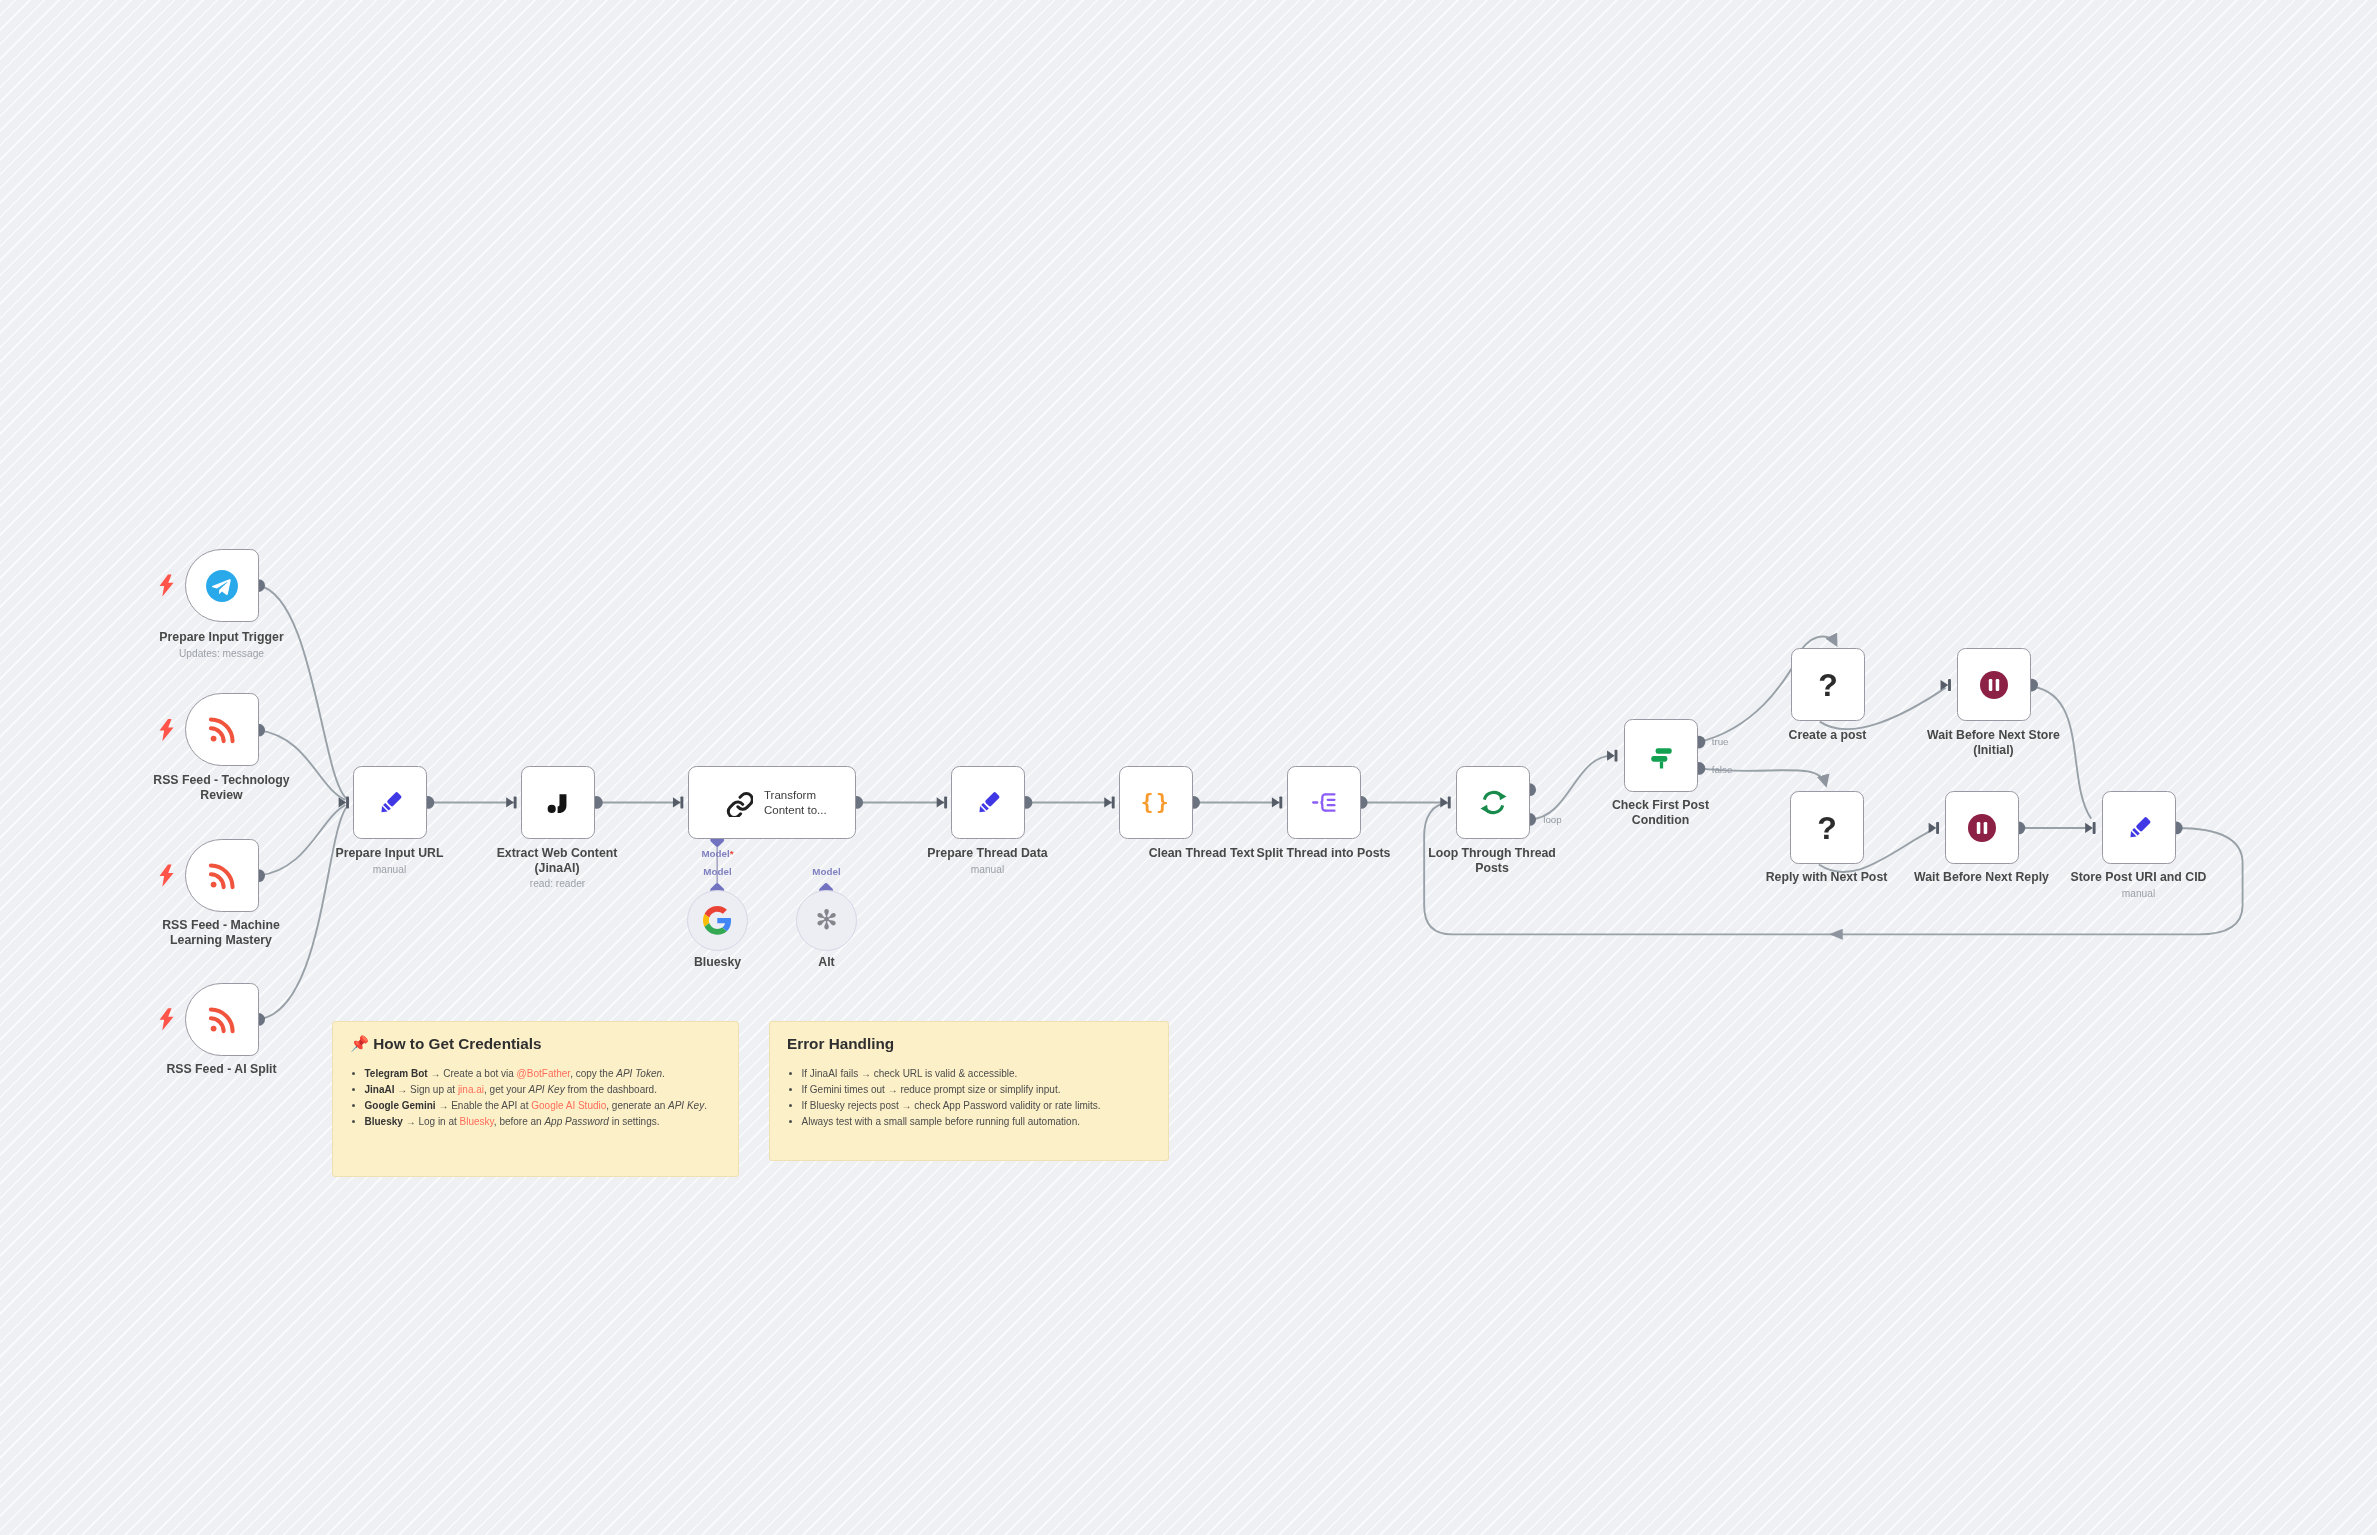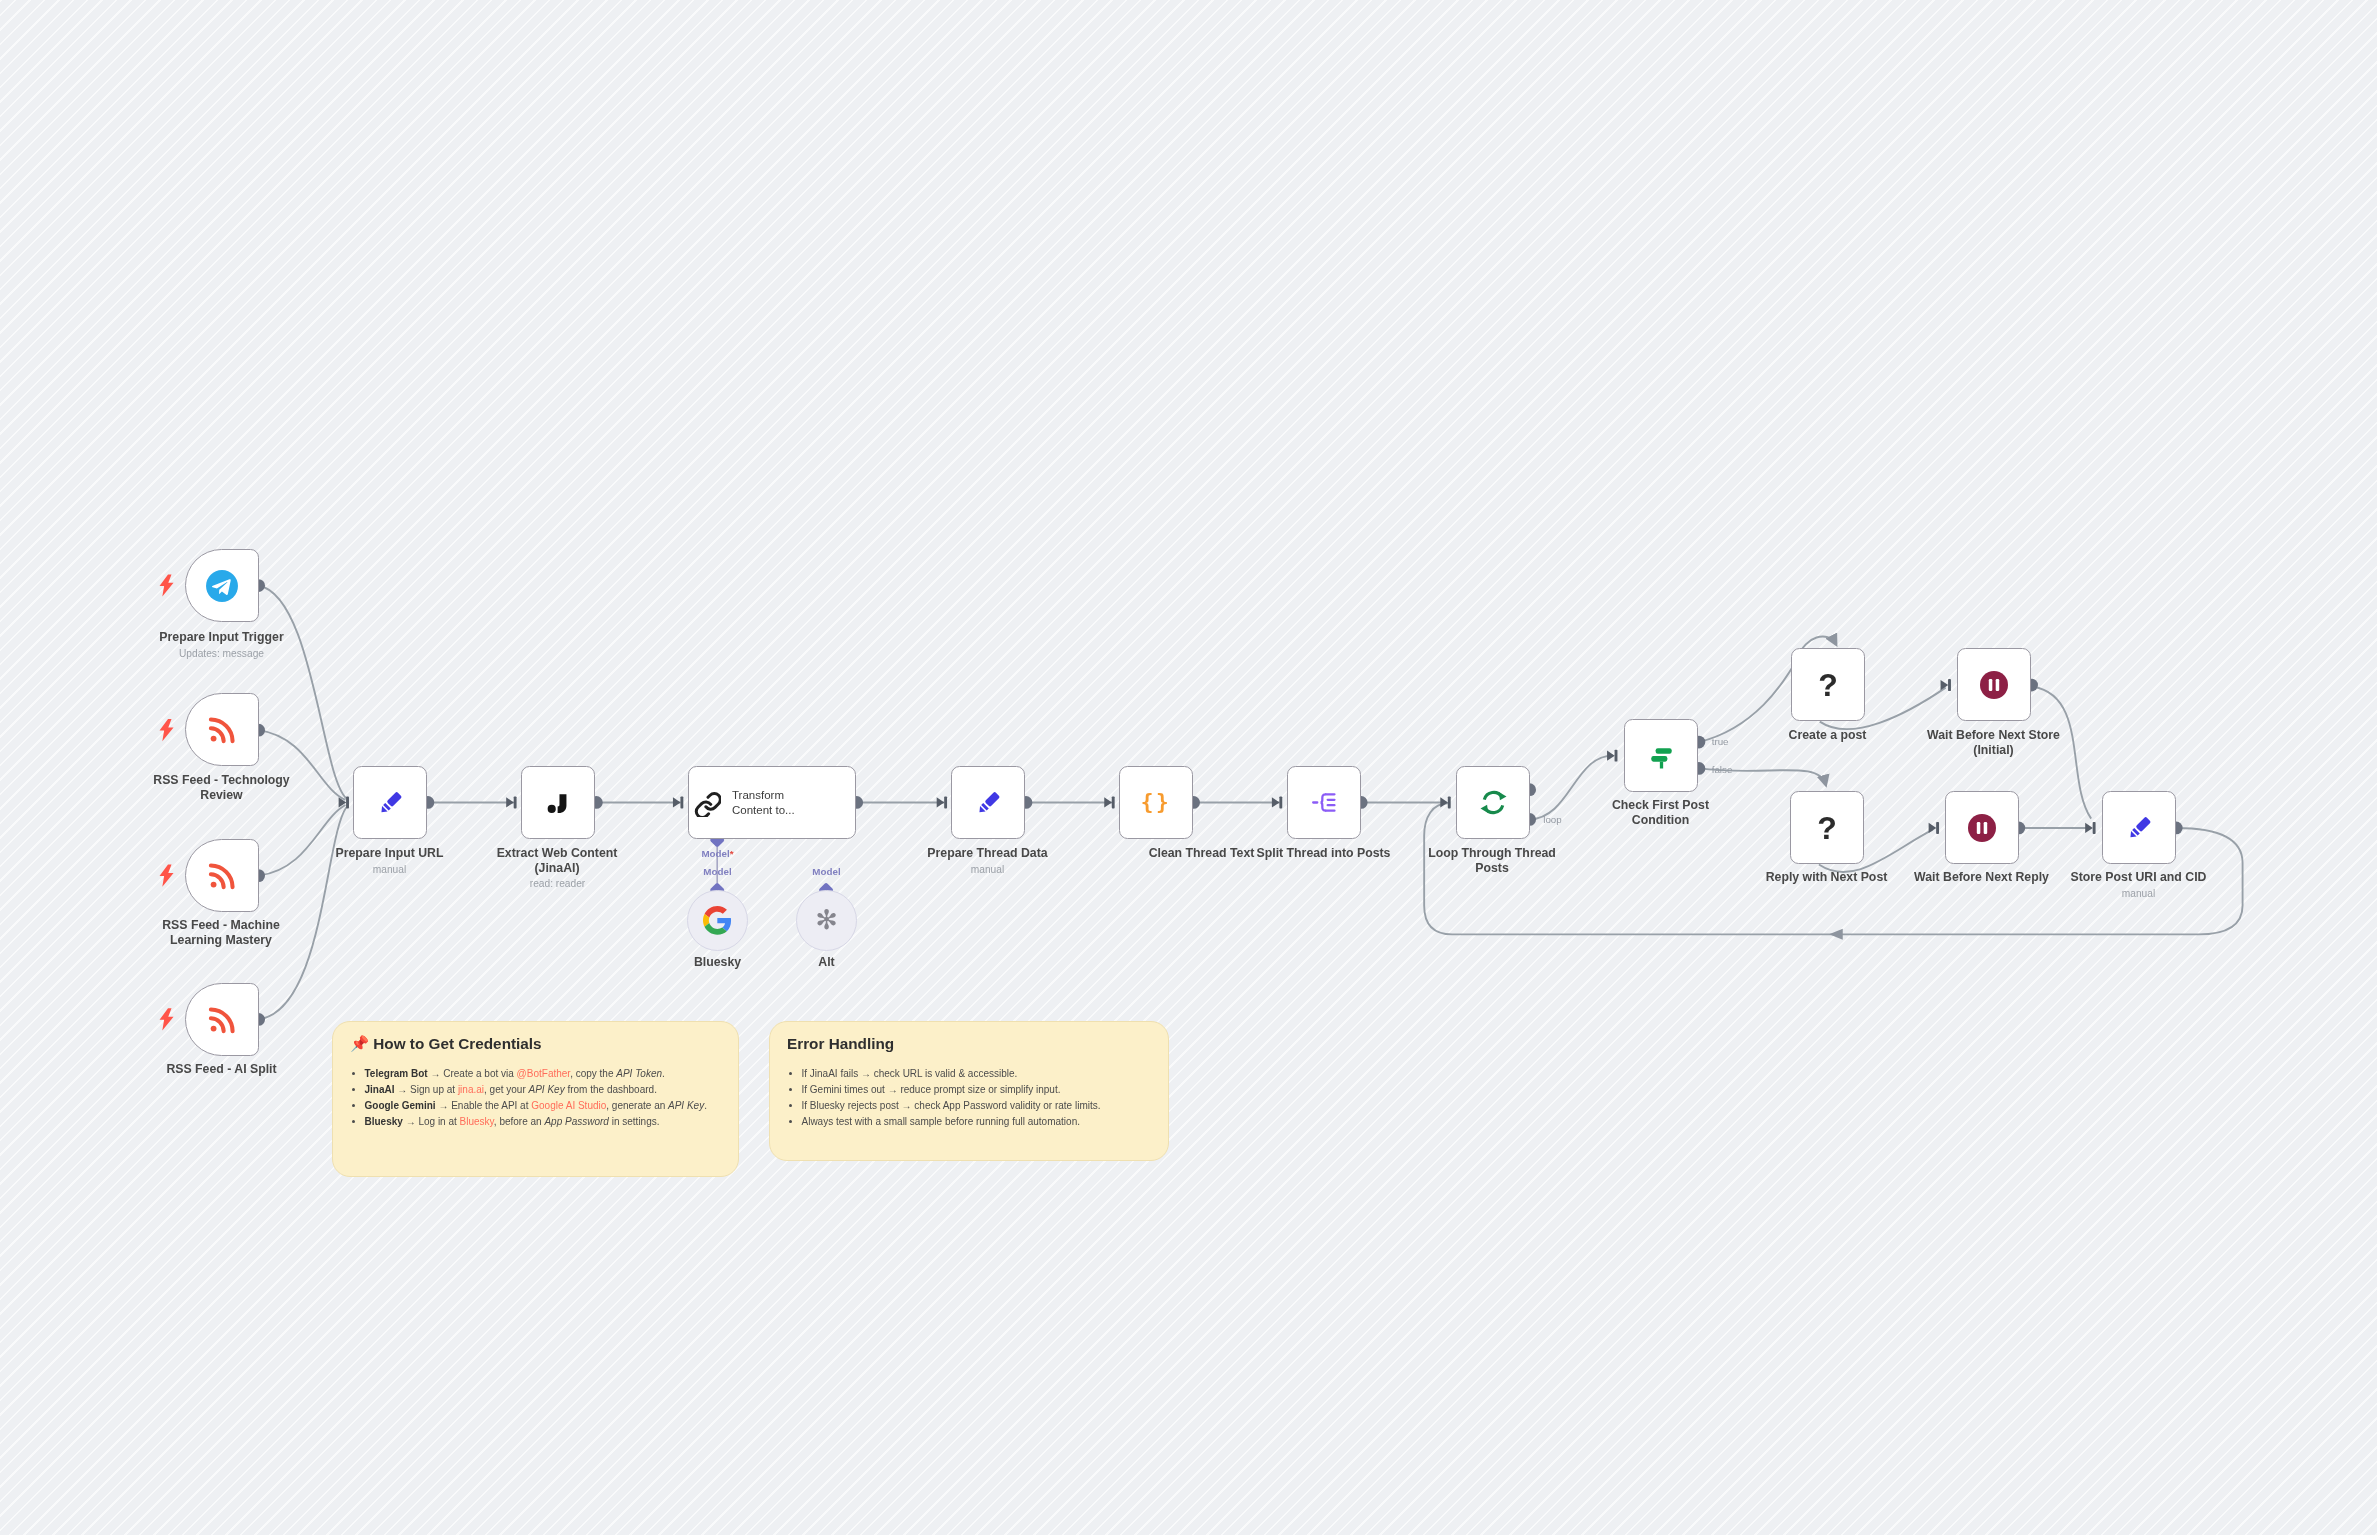--- a/index.html
+++ b/index.html
@@ -12,34 +12,34 @@
   #canvas{position:absolute;inset:0}
   svg.layer{position:absolute;left:0;top:0;pointer-events:none}
   .edge{fill:none;stroke:#98a0a8;stroke-width:2.2}
   .mline{fill:none;stroke:#a3a3c2;stroke-width:1.8}
   .dot{fill:#6b7280}
   .inport{fill:#565d68}
   .elabel{fill:#949aa3;font-size:11.5px;font-family:"Liberation Sans",sans-serif}
   .node{position:absolute;width:74px;height:73px;background:#fff;border:1.7px solid #9a98a2;
     border-radius:8.5px;box-sizing:border-box;display:flex;align-items:center;justify-content:center;cursor:pointer}
   .trigger{border-radius:37px 8.5px 8.5px 37px}
-  .wide{width:168px;justify-content:flex-start;padding-left:3px;gap:11px}
+  .wide{width:168px;justify-content:flex-start;padding-left:35px;gap:11px}
   .ntext{font-size:11.5px;font-weight:500;color:#3c3c3c;width:87px;line-height:14.5px;text-align:left}
   .nicon{display:block}
   .nlabel{position:absolute;width:187px;text-align:center;font-size:12.3px;font-weight:600;
     color:#484848;line-height:15.3px;pointer-events:none}
   .nsub{position:absolute;width:187px;text-align:center;font-size:10.2px;color:#9ca1a8;pointer-events:none}
   .mcirc{position:absolute;width:61px;height:61px;border-radius:50%;background:#ededf4;
     border:1.3px solid #d7d7e6;box-sizing:border-box;display:flex;align-items:center;justify-content:center;cursor:pointer}
   .mlabel{position:absolute;width:111px;text-align:center;font-size:9.8px;font-weight:600;color:#8180c0;pointer-events:none}
   .mlabel .req{color:#e4493f}
   .q{font-size:32px;font-weight:700;color:#2c2c2c;line-height:1}
   .braces{font-family:"DejaVu Sans Mono",monospace;font-size:21px;font-weight:700;color:#f79b2e;letter-spacing:2.6px;line-height:1}
   .star{font-size:27px;color:#85858d;line-height:1}
-  .sticky{position:absolute;background:#fcf0c9;border:0.9px solid #efe0b0;border-radius:18px;
+  .sticky{position:absolute;background:#fcf0c9;border:0.9px solid #efe0b0;border-radius:3px;
     padding:12.8px 17px;box-sizing:border-box;cursor:pointer}
   .sticky h3{margin:0;font-size:15.3px;font-weight:700;color:#2f2f2f}
   .sticky ul{margin:13.6px 0 0;padding-left:14.5px}
   .sticky li{font-size:10px;color:#4c4c4c;line-height:16px}
   .bold{font-weight:700;color:#333}
   .italic{font-style:italic}
   .link{color:#ff6d5a}
 </style>
 </head>
 <body>

